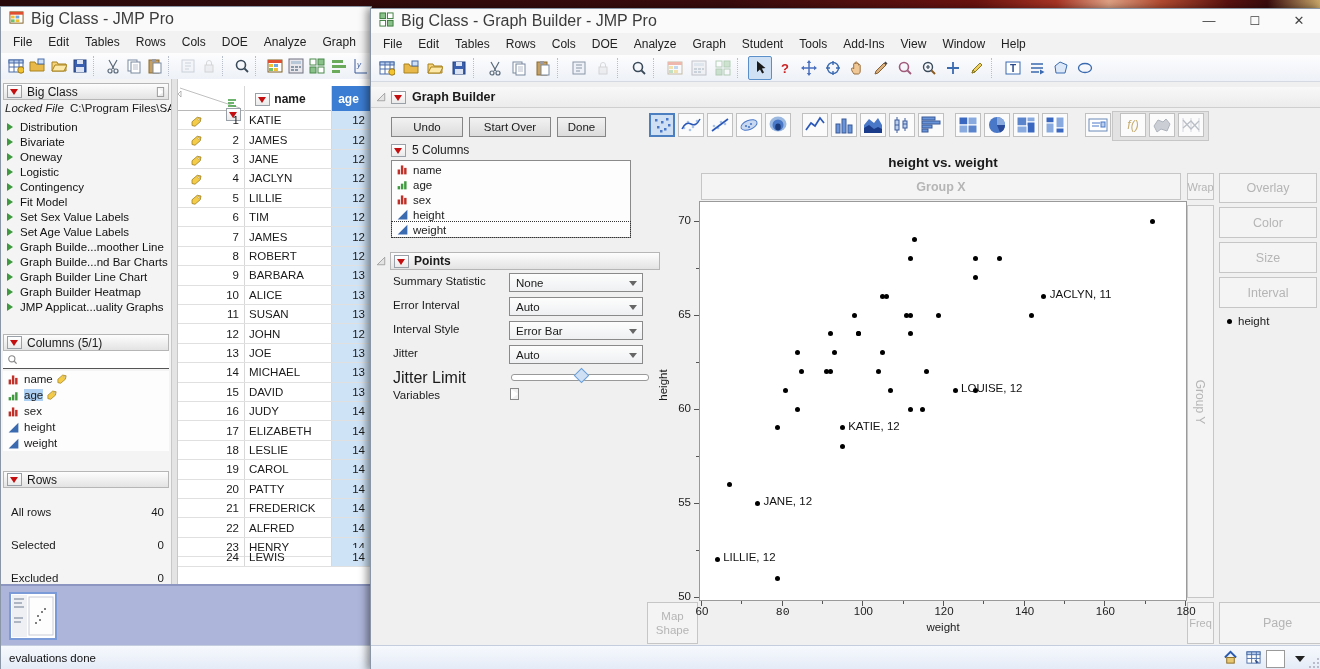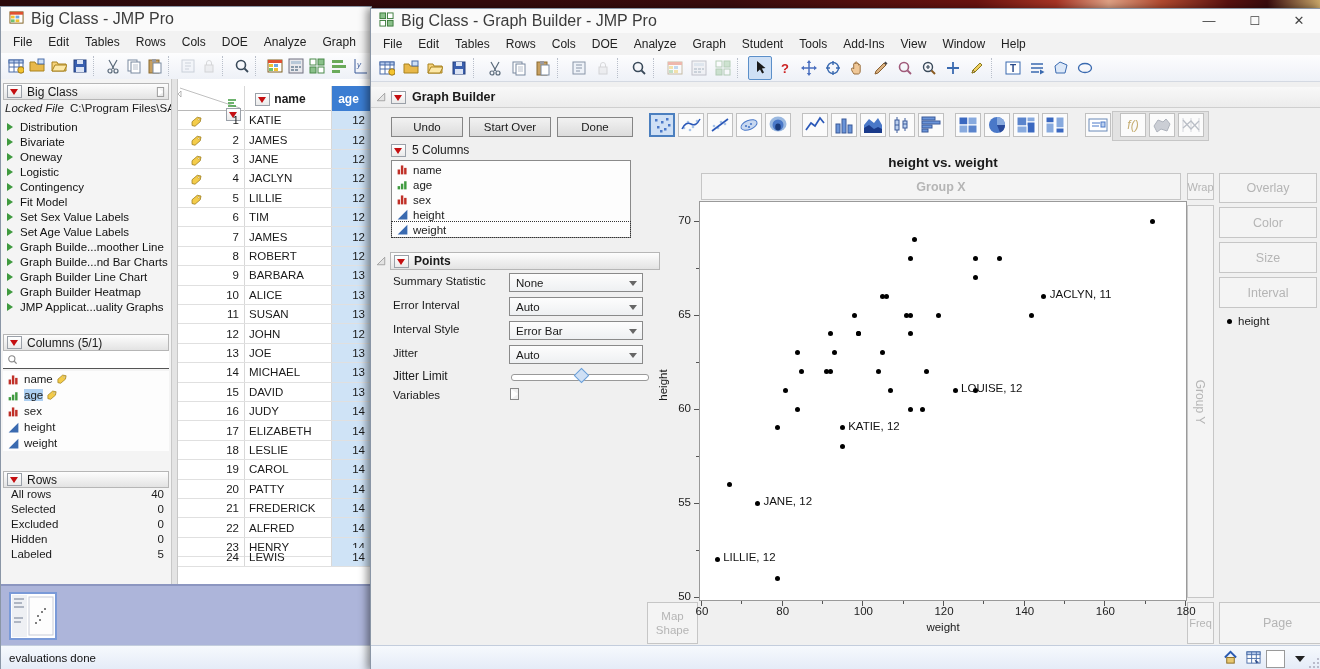--- a/index.html
+++ b/index.html
@@ -30,21 +30,21 @@
   .rtri{display:inline-block;width:15px;height:13px;background:linear-gradient(#fff,#eaeaea);border:1px solid #9aa0a8;
     box-sizing:border-box;position:relative;flex:0 0 auto;}
   .rtri:after{content:"";position:absolute;left:2px;top:3px;border-left:4.5px solid transparent;border-right:4.5px solid transparent;border-top:6px solid #c40f11;}
   .coltri{width:0;height:0;border-top:4.5px solid transparent;border-bottom:4.5px solid transparent;border-left:6px solid #3f9a3f;display:inline-block;}
   .disc{width:0;height:0;border-top:5px solid transparent;border-bottom:5px solid transparent;border-left:7px solid #fff;
     outline:1px solid #888;display:inline-block;}
   
   #sidebar{left:0;top:72px;width:170px;bottom:0;background:#f4f4f4;}
   .tree-item{display:flex;align-items:center;height:15px;padding-left:6px;font-size:11.5px;color:#111;}
   .tree-item .coltri{margin-right:7px;}
-  .stat-row{display:flex;justify-content:space-between;height:15px;padding:0 5px 0 8px;font-size:11.5px;}
+  .stat-row{display:flex;justify-content:space-between;height:15px;padding:18px 5px 0 8px;font-size:11.5px;}
   .colitem{display:flex;align-items:center;height:16px;padding-left:4px;font-size:11.5px;}
   .colitem svg{margin-right:4px;}
   .sel-hi{background:#aed0f2;}
   
   #dtable{left:177px;top:72px;width:200px;bottom:0;background:#fff;}
   .dt-row{position:absolute;left:0;width:200px;height:19.4px;box-sizing:border-box;border-bottom:1px solid #e0e0e0;font-size:11.5px;}
   .cell{position:absolute;top:0;bottom:0;box-sizing:border-box;border-right:1px solid #d8d8d8;display:flex;align-items:center;}
   .c-rowhead{left:0;width:67px;justify-content:flex-end;padding-right:5px;}
   .c-name{left:67px;width:87px;padding-left:4px;}
   .c-age{left:154px;width:46px;justify-content:flex-end;padding-right:12px;background:#cfe3f6;}
@@ -901,21 +901,21 @@
     <div class="abs" style="left:0;top:78px;right:0;height:20px;background:linear-gradient(#f8f8f8,#ececec);border-bottom:1px solid #cfcfcf;display:flex;align-items:center;padding-left:4px;">
       <svg width="12" height="12" viewBox="0 0 16 16">
           <path d="M13 3v10H3z" fill="#e4e4e4" stroke="#909090"></path>
         </svg>
       <span class="rtri" style="margin-left:4px;"></span>
       <span style="margin-left:6px;font-weight:bold;font-size:12.5px;">Graph Builder</span>
     </div>
 
     <div class="btn" style="left:20px;top:108px;width:72px;">Undo</div>
     <div class="btn" style="left:98px;top:108px;width:82px;">Start Over</div>
-    <div class="btn" style="left:186px;top:108px;width:76px;">Done</div>
+    <div class="btn" style="left:186px;top:108px;width:49px;">Done</div>
 
     <div class="abs" style="left:20px;top:134px;display:flex;align-items:center;">
       <span class="rtri"></span>
       <span style="margin-left:6px;font-size:12px;">5 Columns</span>
     </div>
     <div id="gb-collist" class="abs" style="left:20px;top:151px;width:240px;height:78px;background:#fdfdfd;border:1px solid #8a8a8a;box-sizing:border-box;padding-top:1px;">
         <div class="colitem" style="height: 15px;">
           <svg width="13" height="13" viewBox="0 0 16 16">
             <rect x="2" y="8" width="3" height="6" fill="#c03028"></rect>
             <rect x="6" y="3" width="3" height="11" fill="#c03028"></rect>
@@ -1028,21 +1028,21 @@
       <div class="abs" style="left: 22px; top: 314px; font-size: 11.5px;">Interval Style</div>
       <div class="selectbox" style="left: 138px; top: 312px; width: 134px;">
         <span>Error Bar</span>
         <span class="chev"></span>
       </div>
       <div class="abs" style="left: 22px; top: 338px; font-size: 11.5px;">Jitter</div>
       <div class="selectbox" style="left: 138px; top: 336px; width: 134px;">
         <span>Auto</span>
         <span class="chev"></span>
       </div>
-      <div class="abs" style="left: 22px; top: 360px; font-size: 12px;">Jitter Limit</div>
+      <div class="abs" style="left: 22px; top: 360px; font-size: 16px;">Jitter Limit</div>
       <div class="abs" style="left: 140px; top: 365px; width: 136px; height: 5px; background: rgb(255, 255, 255); border: 1px solid rgb(153, 153, 153); border-radius: 3px;"></div>
       <div class="abs" style="left: 205px; top: 361px; width: 9px; height: 9px; background: rgb(207, 224, 245); border: 1px solid rgb(106, 159, 216); transform: rotate(45deg);"></div>
       <div class="abs" style="left: 22px; top: 380px; font-size: 11.5px;">Variables</div>
       <div class="abs" style="left: 140px; top: 379px;"><span class="disc"></span></div>
       <div class="abs" style="left: 741px; top: 102px; width: 95px; height: 28px; background: rgb(226, 226, 226); border: 1px solid rgb(198, 198, 198);"></div>
       <div class="pal active" style="left: 278px; top: 104px;">
         <svg width="20" height="18" viewBox="0 0 20 18">
           <g fill="#4a78c8">
             <rect x="3" y="3" width="2.5" height="2.5"></rect>
             <rect x="9" y="5" width="2.5" height="2.5"></rect>
@@ -1184,21 +1184,21 @@
       </div>
       <div class="pal disabled" style="left: 807px; top: 104px;">
         <svg width="20" height="18" viewBox="0 0 20 18">
           <path d="M2 2v14M10 2v14M18 2v14" stroke="#c8ccd4"></path>
           <path d="M2 4l8 9 8-8M2 12l8-7 8 9" stroke="#aab0ba" stroke-width="1.3" fill="none"></path>
         </svg>
       </div>
       <div class="tick" style="left: 330px; top: 592px; width: 1px; height: 5px;"></div>
       <div class="ticklab" style="left: 318px; top: 596px; width: 26px; text-align: center;">60</div>
       <div class="tick" style="left: 410.667px; top: 592px; width: 1px; height: 5px;"></div>
-      <div class="ticklab" style="left: 398.667px; top: 596px; width: 26px; text-align: center;">80</div>
+      <div class="ticklab" style="left: 398.667px; top: 596px; width: 26px; text-align: center; font-family: Liberation Mono, monospace;">80</div>
       <div class="tick" style="left: 491.333px; top: 592px; width: 1px; height: 5px;"></div>
       <div class="ticklab" style="left: 479.333px; top: 596px; width: 26px; text-align: center;">100</div>
       <div class="tick" style="left: 572px; top: 592px; width: 1px; height: 5px;"></div>
       <div class="ticklab" style="left: 560px; top: 596px; width: 26px; text-align: center;">120</div>
       <div class="tick" style="left: 652.667px; top: 592px; width: 1px; height: 5px;"></div>
       <div class="ticklab" style="left: 640.667px; top: 596px; width: 26px; text-align: center;">140</div>
       <div class="tick" style="left: 733.333px; top: 592px; width: 1px; height: 5px;"></div>
       <div class="ticklab" style="left: 721.333px; top: 596px; width: 26px; text-align: center;">160</div>
       <div class="tick" style="left: 814px; top: 592px; width: 1px; height: 5px;"></div>
       <div class="ticklab" style="left: 802px; top: 596px; width: 26px; text-align: center;">180</div>

